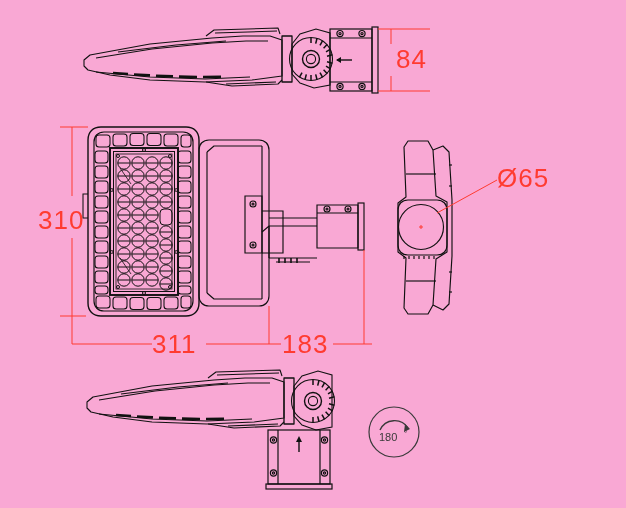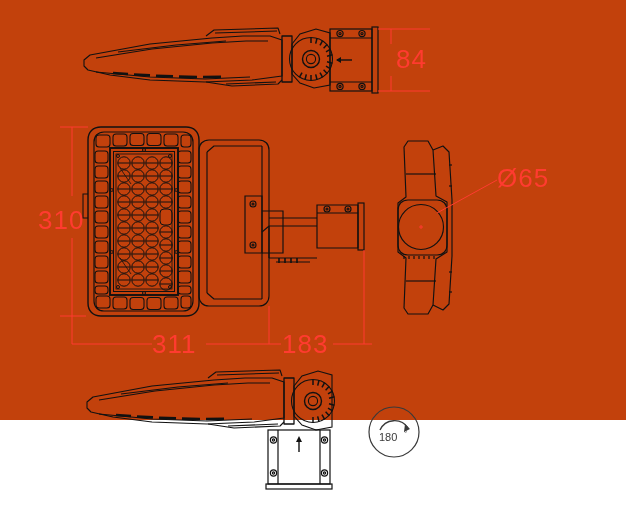--- a/index.html
+++ b/index.html
@@ -1,17 +1,17 @@
 <!DOCTYPE html>
 <html><head>
 <meta charset="utf-8">
 <style>
   html,body{margin:0;padding:0;background:#ffffff;}
   body{width:626px;height:508px;font-family:"Liberation Sans",sans-serif;overflow:hidden;}
-  #stage{position:relative;width:626px;height:420px;background:#c2410c;}
+  #stage{position:relative;width:626px;height:508px;background:#f9a8d4;}
   #cad{position:absolute;inset:0;}
   .dimtxt{fill:#ff3b30;font-family:"Liberation Sans",sans-serif;font-size:26px;letter-spacing:1px;}
   .rotlbl{fill:#3a3a3a;font-family:"Liberation Sans",sans-serif;font-size:11px;}
   .rotdeg{fill:#3a3a3a;font-family:"Liberation Sans",sans-serif;font-size:8px;}
 </style>
 </head>
 <body>
 
 <div id="stage">
 <svg id="cad" viewBox="0 0 626 508" width="626" height="508" xmlns="http://www.w3.org/2000/svg">

